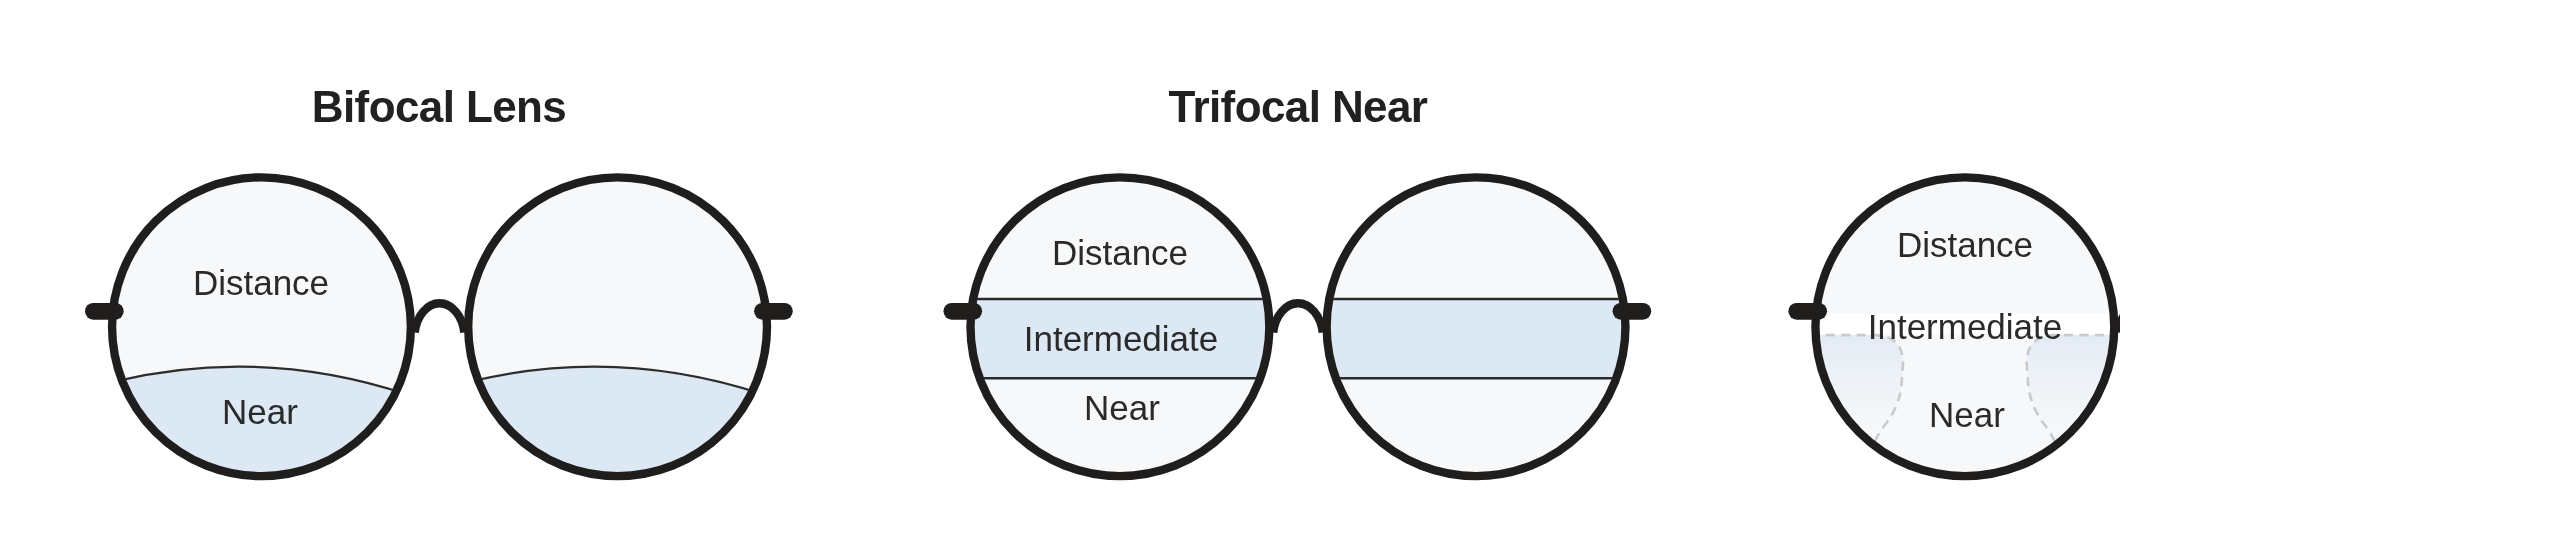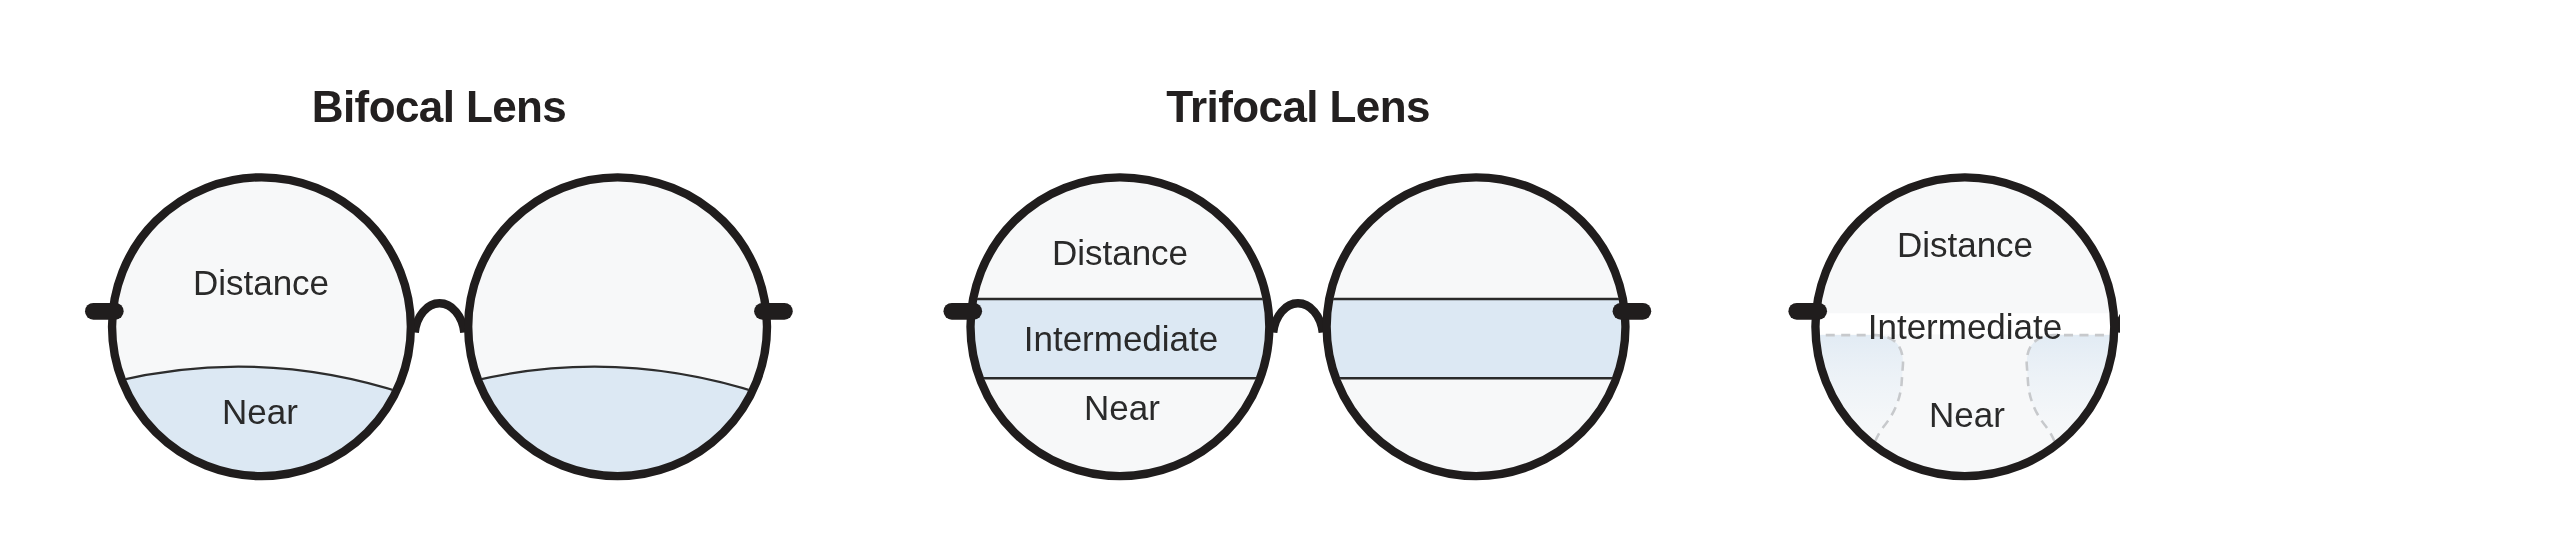--- a/index.html
+++ b/index.html
@@ -152,21 +152,21 @@
         </g>
         <circle class="frame" cx="3604" cy="507" r="232"></circle>
       </g>
 
       <rect class="hinge" x="2777" y="470" width="60" height="26" rx="13"></rect>
       <rect class="hinge" x="3816" y="471" width="60" height="26" rx="13"></rect>
     </g>
   </svg>
 
   <div class="panel-title" style="left:439px;  top:107px;">Bifocal Lens</div>
-  <div class="panel-title" style="left:1298px; top:107px;">Trifocal Lens</div>
+  <div class="panel-title" style="left:1298px; top:107px;">Trifocal Near</div>
 
   <div class="lens-label" style="left:261px; top:283px;">Distance</div>
   <div class="lens-label" style="left:260px; top:412px;">Near</div>
 
   <div class="lens-label" style="left:1120px; top:253px;">Distance</div>
   <div class="lens-label" style="left:1121px; top:339px;">Intermediate</div>
   <div class="lens-label" style="left:1122px; top:408px;">Near</div>
 
   <div class="lens-label" style="left:1965px; top:245px;">Distance</div>
   <div class="lens-label" style="left:1965px; top:327px;">Intermediate</div>

